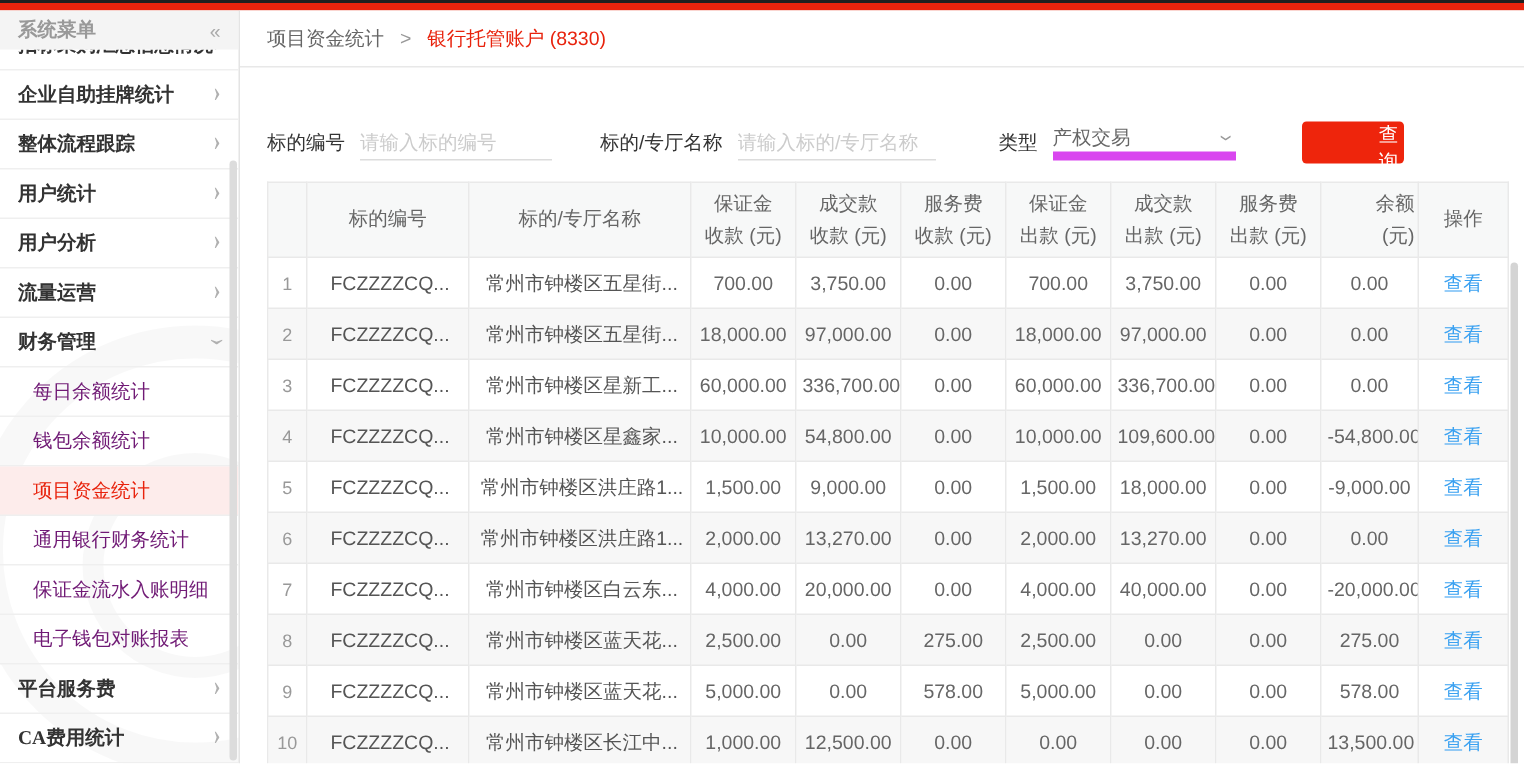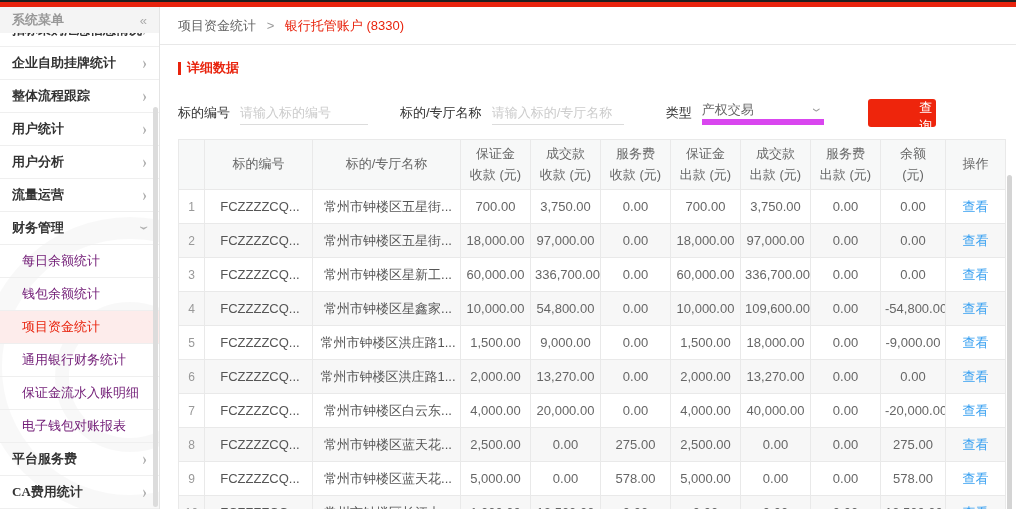--- a/index.html
+++ b/index.html
@@ -143,24 +143,20 @@
   </aside>
 
   <main class="main">
     <div class="breadcrumb-bar">
       <span class="bc-parent">项目资金统计</span>
       <span class="bc-sep">&gt;</span>
       <span class="bc-current">银行托管账户 (8330)</span>
     </div>
 
     <div class="content">
-      <div class="section-title">
-        <span class="section-bar"></span>
-        <span class="section-label">详细数据</span>
-      </div>
 
       <div class="filters">
         <span class="f-label">标的编号</span>
         <input class="f-input bid" placeholder="请输入标的编号" style="">
         <span class="f-label gap1">标的/专厅名称</span>
         <input class="f-input name" placeholder="请输入标的/专厅名称" style="">
         <span class="f-label gap2">类型</span>
         <div class="f-select">
           <span>产权交易</span>
           <span class="f-chevron">›</span>
@@ -173,21 +169,21 @@
           <tr>
               <th style="width: 26px;"></th>
               <th style="width: 108px;">标的编号</th>
               <th style="width: 148px;">标的/专厅名称</th>
               <th style="width: 70px;">保证金<br>收款 (元)</th>
               <th style="width: 70px;">成交款<br>收款 (元)</th>
               <th style="width: 70px;">服务费<br>收款 (元)</th>
               <th style="width: 70px;">保证金<br>出款 (元)</th>
               <th style="width: 70px;">成交款<br>出款 (元)</th>
               <th style="width: 70px;">服务费<br>出款 (元)</th>
-              <th style="width: 65px;">余额<br>(元)</th>
+              <th style="width: 65px; text-align: right;">余额<br>(元)</th>
               <th style="width: 60px;">操作</th>
             </tr>
         </thead>
         <tbody>
             <tr>
               <td class="idx">1</td>
               <td class="left">FCZZZZCQ...</td>
               <td class="left">常州市钟楼区五星街...</td>
               <td>700.00</td>
               <td>3,750.00</td>

